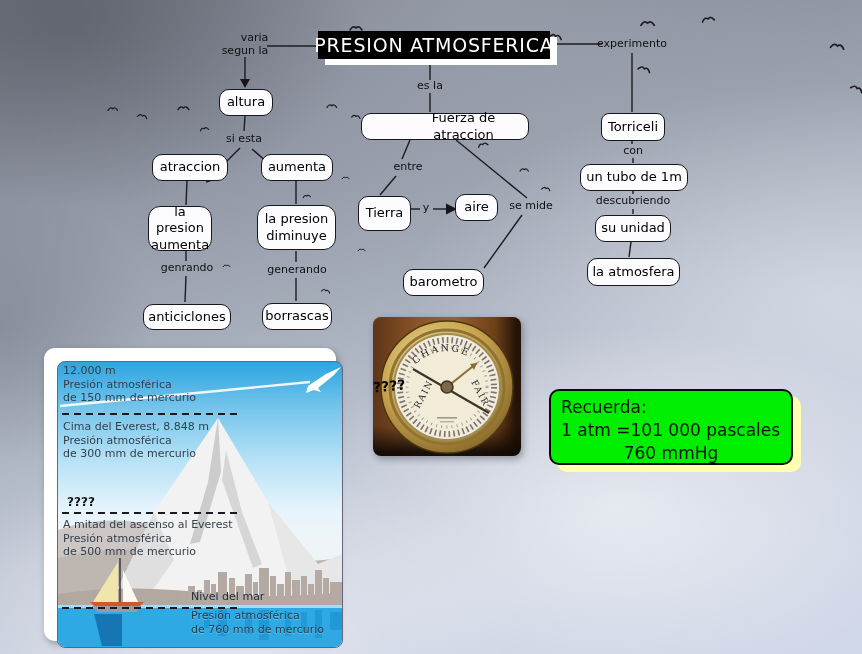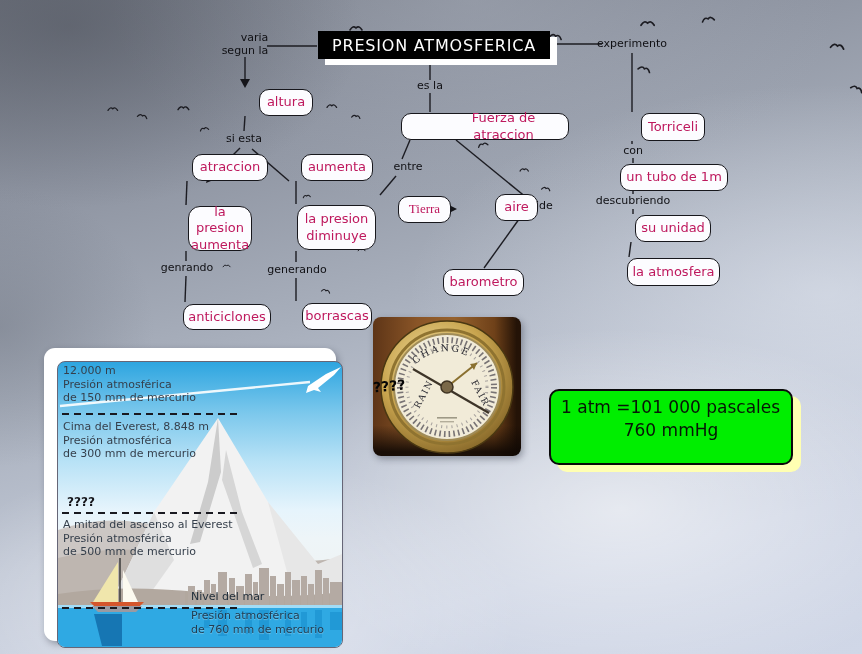--- a/index.html
+++ b/index.html
@@ -11,31 +11,31 @@
       radial-gradient(ellipse 220px 200px at 0% 50%, rgba(110,116,128,.45), transparent 70%),
       radial-gradient(ellipse 520px 300px at 55% 0%, rgba(172,178,190,.40), transparent 70%),
       radial-gradient(ellipse 480px 260px at 72% 78%, rgba(255,255,255,.55), transparent 70%),
       radial-gradient(ellipse 420px 220px at 25% 94%, rgba(255,255,255,.50), transparent 72%),
       radial-gradient(ellipse 600px 300px at 96% 45%, rgba(228,233,243,.55), transparent 70%),
       linear-gradient(165deg,#737883 0%,#8d93a0 22%,#a7aebb 45%,#c0c7d5 65%,#ccd3e3 82%,#d0d7e7 100%);
   }
   #wires{position:absolute;left:0;top:0;z-index:1;}
   .node{
     position:absolute;z-index:2;background:#fcfcff;border:1.5px solid #17171c;
-    border-radius:10px;color:#be185d;font-size:13px;line-height:1.25;
+    border-radius:10px;color:#000000;font-size:13px;line-height:1.25;
     display:flex;align-items:center;justify-content:center;text-align:center;
-    padding:2px 3px;box-sizing:border-box;white-space:pre-line;margin-left:40px;
+    padding:2px 3px;box-sizing:border-box;white-space:pre-line;
   }
   .lbl{
     position:absolute;z-index:2;color:#101014;font-size:11px;line-height:12.5px;
     text-align:right;transform:translateX(-50%);white-space:pre-line;
   }
   #title{
     position:absolute;z-index:2;left:318px;top:31px;width:232px;height:28px;
-    background:#000;color:#fff;font-size:16px;letter-spacing:.8px;white-space:nowrap;
+    background:#000;color:#fff;font-size:19px;letter-spacing:.8px;white-space:nowrap;
     display:flex;align-items:center;justify-content:center;
     box-shadow:7px 6px 0 #ffffff;
   }
   
   #altfig{position:absolute;z-index:2;left:44px;top:348px;width:292px;height:293px;
     background:#fff;border-radius:11px;padding:13px;box-sizing:border-box;
     box-shadow:2px 3px 7px rgba(20,25,40,.35);}
   #altfig .inner{position:relative;width:284px;height:285px;border:1px solid #667;
     border-radius:8px;overflow:hidden;
     background:linear-gradient(180deg,#2da5e0 0%,#7cc8ec 18%,#b8e2f6 35%,#e6f4fc 52%,#eef5f8 62%,#eef3f4 75%);}
@@ -132,21 +132,21 @@
 <div class="lbl" style="left:297px;top:264px;">generando</div>
 
 <div class="node" style="left:219px;top:89px;width:54px;height:27px;">altura</div>
 <div class="node" style="left:152px;top:154px;width:76px;height:27px;">atraccion</div>
 <div class="node" style="left:261px;top:154px;width:72px;height:27px;">aumenta</div>
 <div class="node" style="left:148px;top:206px;width:64px;height:45px;border-radius:12px;">la presion aumenta</div>
 <div class="node" style="left:257px;top:205px;width:79px;height:45px;border-radius:12px;">la presion diminuye</div>
 <div class="node" style="left:143px;top:304px;width:88px;height:26px;">anticiclones</div>
 <div class="node" style="left:262px;top:303px;width:70px;height:27px;">borrascas</div>
 <div class="node" style="left:361px;top:113px;width:168px;height:27px;padding-left:40px;">Fuerza de atraccion</div>
-<div class="node" style="left:358px;top:196px;width:53px;height:27px;font-family:Liberation Serif, serif;">Tierra</div>
+<div class="node" style="left:358px;top:196px;width:53px;height:35px;">Tierra</div>
 <div class="node" style="left:455px;top:194px;width:43px;height:27px;">aire</div>
 <div class="node" style="left:403px;top:269px;width:81px;height:27px;">barometro</div>
 <div class="node" style="left:601px;top:113px;width:64px;height:28px;border-radius:8px;">Torriceli</div>
 <div class="node" style="left:580px;top:164px;width:108px;height:27px;">un tubo de 1m</div>
 <div class="node" style="left:595px;top:215px;width:76px;height:27px;">su unidad</div>
 <div class="node" style="left:587px;top:258px;width:93px;height:28px;">la atmosfera</div>
 
 <div id="altfig">
   <div class="inner">
     <svg width="284" height="285" viewBox="0 0 284 285">
@@ -254,15 +254,16 @@
     <line x1="74" y1="70" x2="104" y2="46" stroke="#8a7030" stroke-width="2"></line>
     <polygon points="104,46 97,47 101,53" fill="#8a7030"></polygon>
     <circle cx="74" cy="70" r="6" fill="#7a6848" stroke="#3f3322" stroke-width="1.5"></circle>
     <rect x="64" y="100" width="20" height="1.6" fill="#8a8472" opacity=".8"></rect>
     <rect x="67" y="104" width="14" height="1.4" fill="#8a8472" opacity=".6"></rect>
   </svg>
   <div class="q">????</div>
 </div>
 
 <div id="note">
+  <div>Recuerda:</div>
   <div>1 atm =101 000 pascales</div>
   <div class="c">760 mmHg</div>
 </div>
 
 </body></html>

